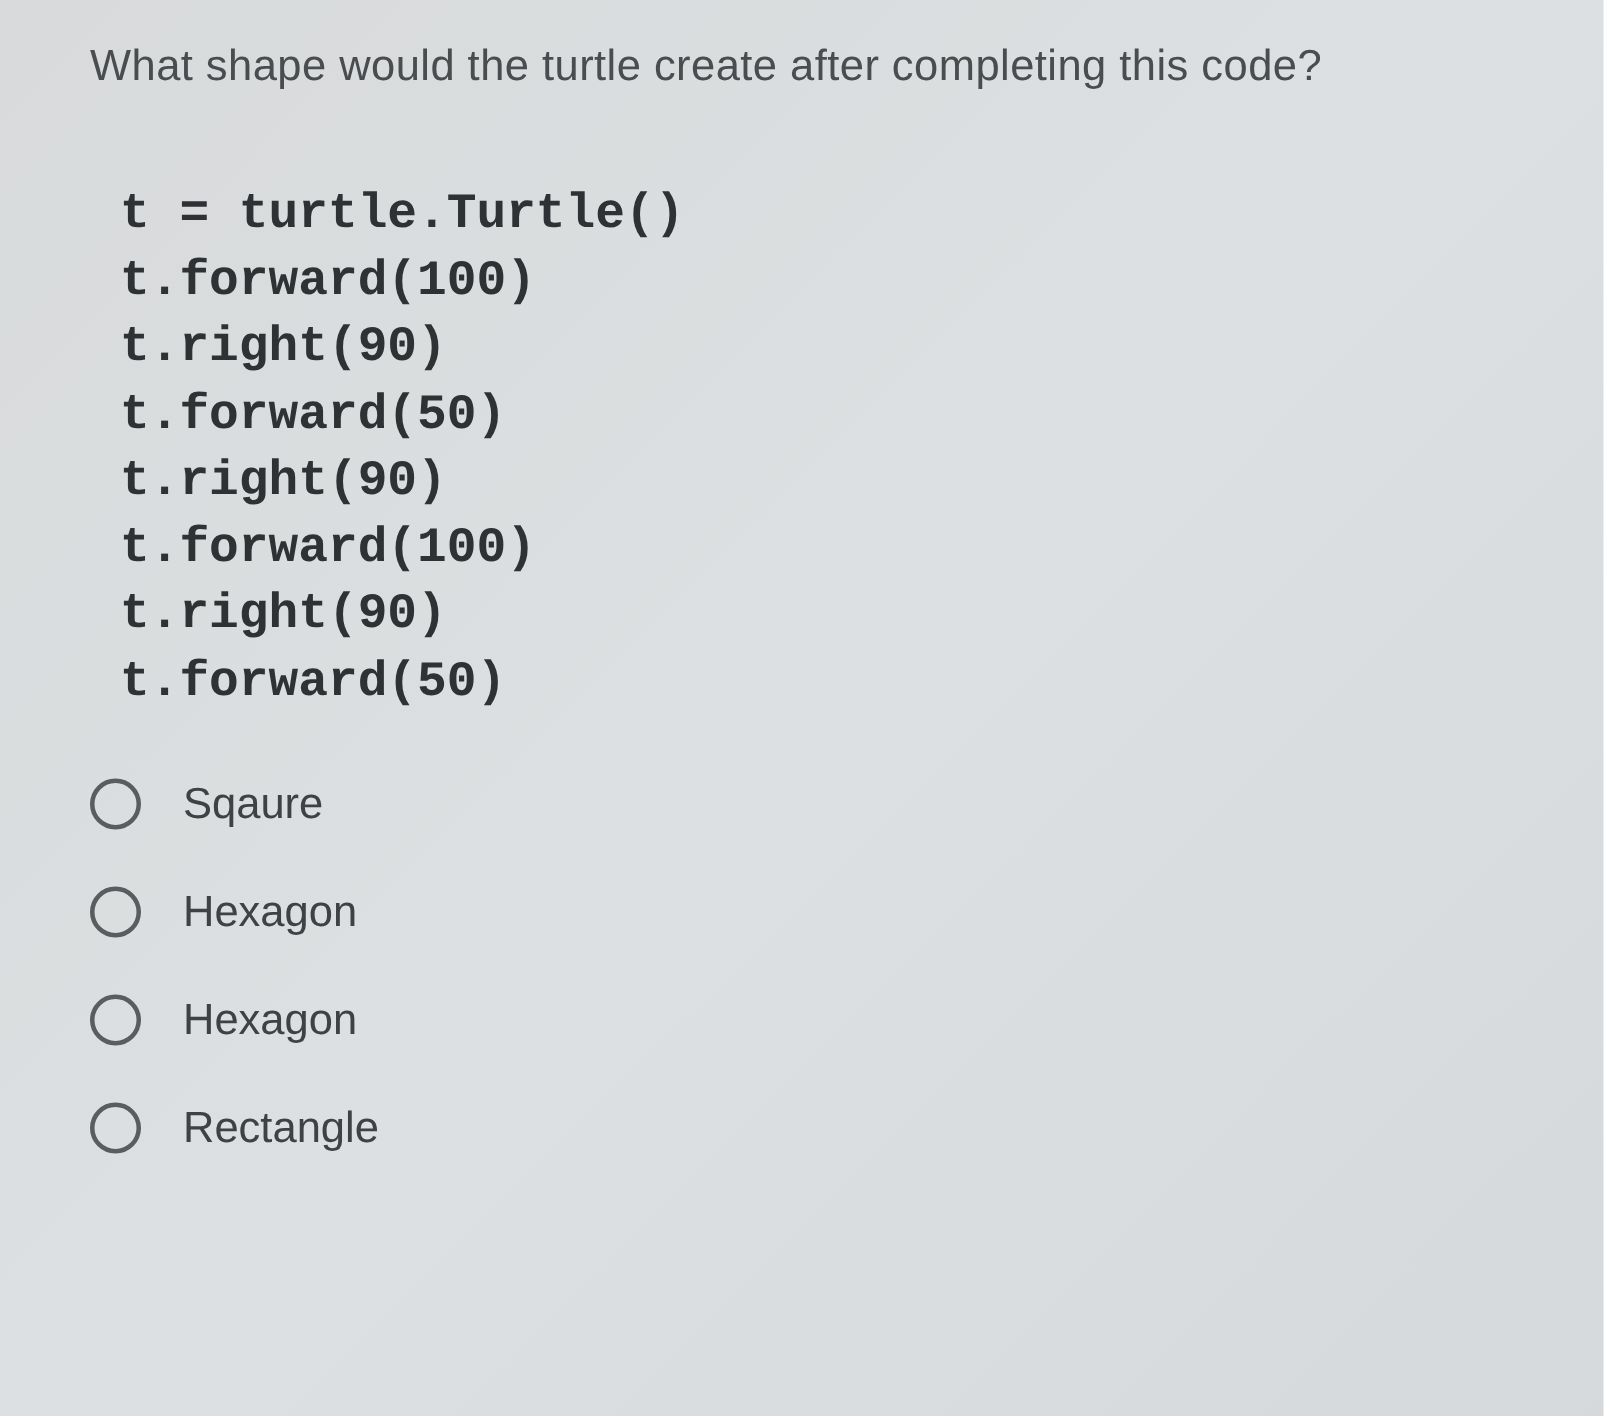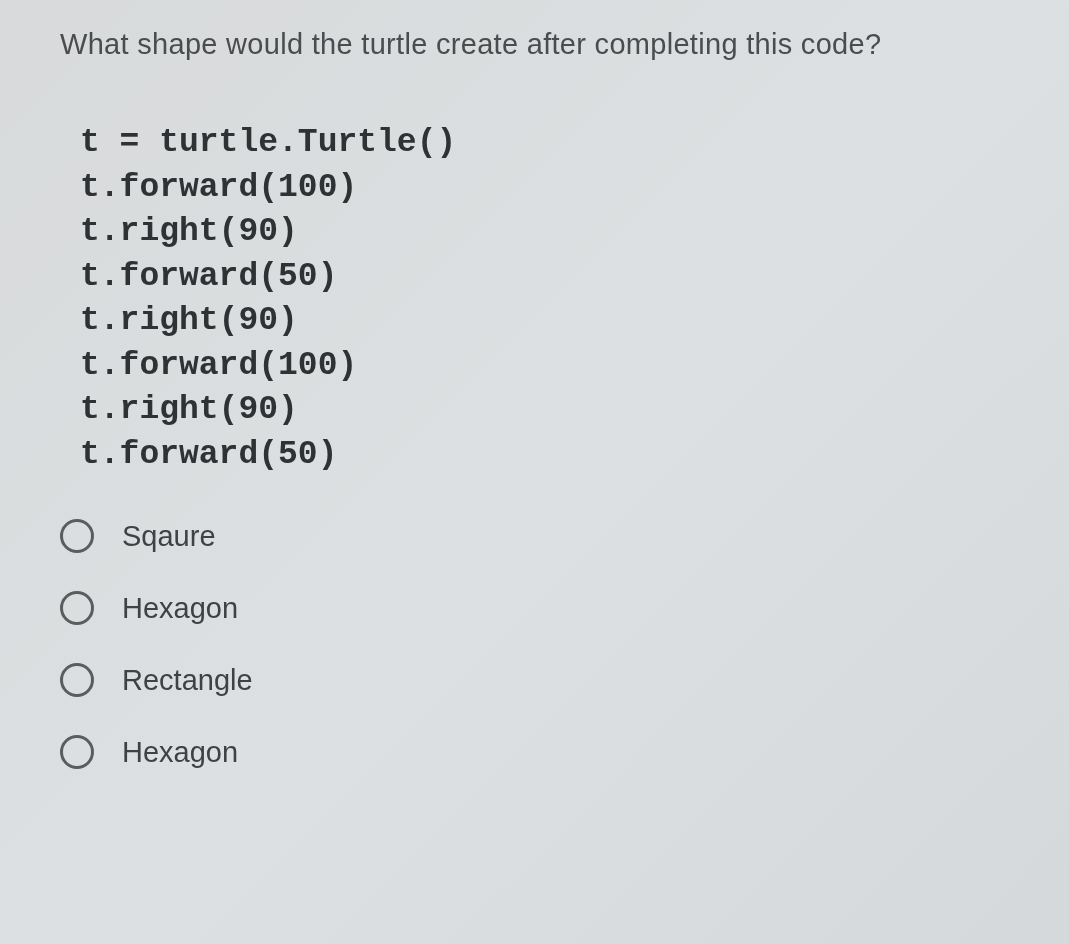--- a/index.html
+++ b/index.html
@@ -80,19 +80,19 @@
   <div class="option-row">
     <span class="radio-circle"></span>
     <span class="option-label">Sqaure</span>
   </div>
   <div class="option-row">
     <span class="radio-circle"></span>
     <span class="option-label">Hexagon</span>
   </div>
   <div class="option-row">
     <span class="radio-circle"></span>
-    <span class="option-label">Rectangle</span>
+    <span class="option-label">Hexagon</span>
   </div>
   <div class="option-row">
     <span class="radio-circle"></span>
-    <span class="option-label">Hexagon</span>
+    <span class="option-label">Rectangle</span>
   </div>
 </div>
 
 </body></html>

